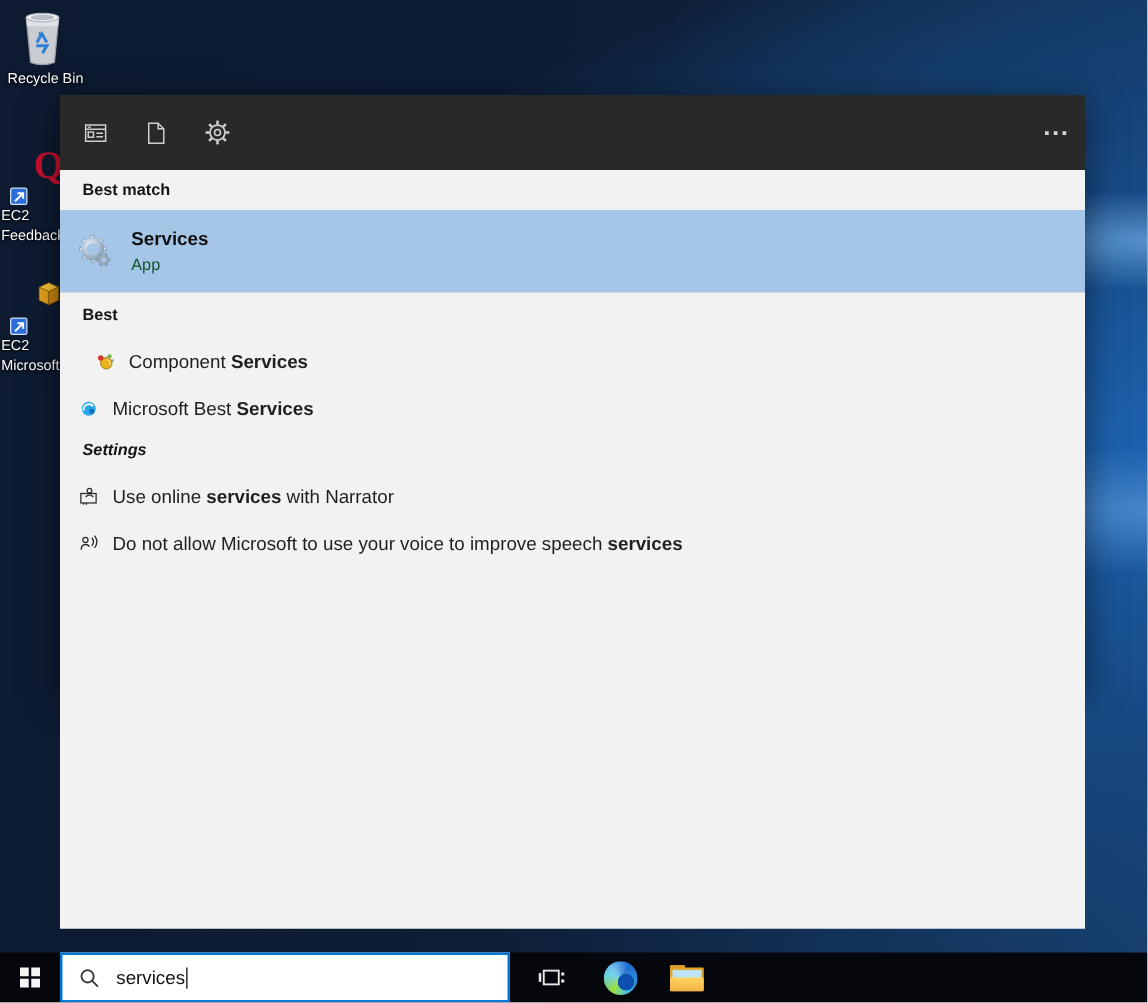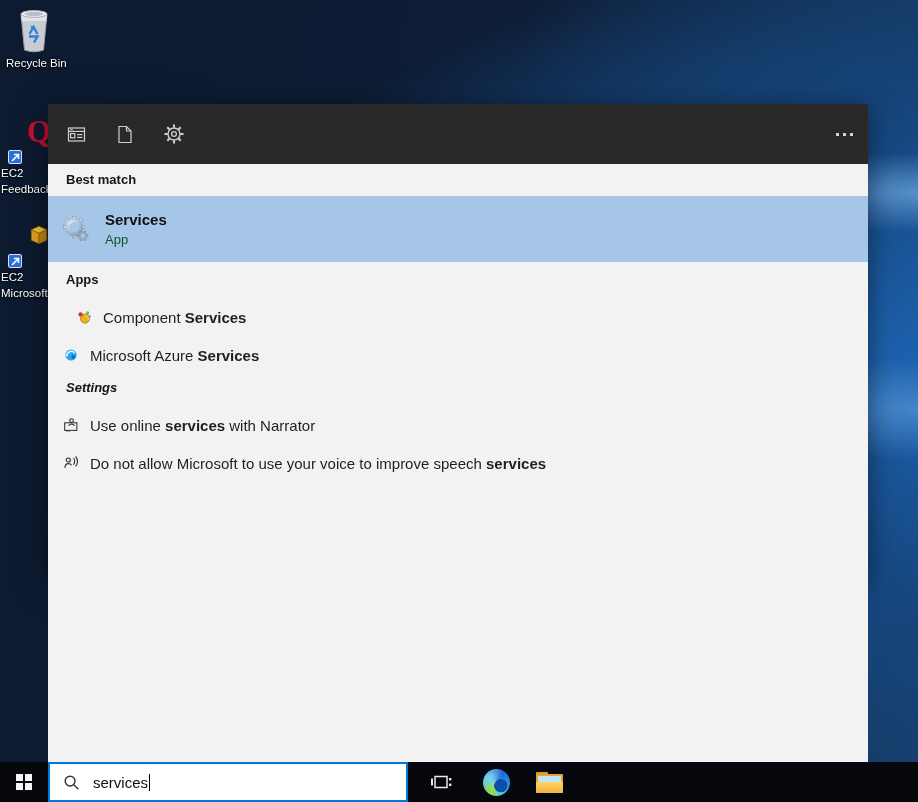--- a/index.html
+++ b/index.html
@@ -18,21 +18,21 @@
   .desktop-icon .glyph-box { width:48px; height:48px; margin:0 auto; position:relative; }
   .desktop-icon .label { font-size:11.5px; line-height:1.35; margin-top:2px;
     text-shadow:0 1px 2px rgba(0,0,0,.95), 0 0 3px rgba(0,0,0,.7); }
   .shortcut-badge { position:absolute; left:-1px; bottom:0; width:14px; height:14px;
     background:#2a6fdb; border:1px solid #d6e0f0; border-radius:2px; display:flex;
     align-items:center; justify-content:center; }
   .q-glyph { position:absolute; left:18px; top:0; font-family:"Liberation Serif","DejaVu Serif",serif;
     font-size:31px; font-weight:700; color:#c8102e; line-height:1; }
 
   
-  .search-panel { position:absolute; left:48px; top:104px; width:820px; height:479px;
+  .search-panel { position:absolute; left:48px; top:76px; width:820px; height:479px;
     box-shadow:0 4px 26px rgba(0,0,0,.5); }
   .panel-header { height:60px; background:#29292a; display:flex; align-items:center;
     padding-left:18px; position:relative; }
   .filter-btn { width:20px; height:20px; margin-right:29px; display:flex;
     align-items:center; justify-content:center; cursor:pointer; }
   .more-btn { position:absolute; right:15px; top:0; height:60px; display:flex;
     align-items:center; gap:4px; cursor:pointer; }
   .more-btn i { display:block; width:3px; height:3px; background:#d4d4d4; }
   .panel-body { position:relative; background:#f2f2f2; height:607px; color:#1f1f1f; }
   .section-label { position:absolute; left:18px; font-size:13px; font-weight:700; color:#151515; }
@@ -206,21 +206,21 @@
             <rect x="18.6" y="14.6" width="2" height="2.2" transform="rotate(330 19.8 19.8)"></rect>
           </g>
           <circle cx="19.8" cy="19.8" r="3.4" fill="none" stroke="#93a7ba" stroke-width="2.4"></circle>
         </svg>
         <div>
           <div class="best-title">Services</div>
           <div class="best-sub">App</div>
         </div>
       </div>
 
-      <div class="section-label" style="top:108px;">Apps</div>
+      <div class="section-label" style="top:108px;">Best</div>
 
       <div class="result-row" style="top:134px;padding-left:28px;">
         <span class="row-icon">
           <svg width="15" height="15" viewBox="0 0 15 15">
             <circle cx="8" cy="8.6" r="4.6" fill="#e8b31a" stroke="#9a7410" stroke-width=".7"></circle>
             <path d="M8 5.6 a3.4 3.4 0 0 1 3.2 4.4" fill="none" stroke="#fbe08a" stroke-width="1"></path>
             <circle cx="3.6" cy="4.4" r="2.2" fill="#d03a2b"></circle>
             <circle cx="10.6" cy="3" r="1.7" fill="#7ab648"></circle>
             <circle cx="13" cy="6.4" r="1.1" fill="#8f9aa6"></circle>
           </svg>
@@ -229,21 +229,21 @@
       </div>
 
       <div class="result-row" style="top:172px;">
         <span class="row-icon">
           <svg width="14" height="14" viewBox="0 0 14 14">
             <circle cx="7" cy="7" r="5.6" fill="#28a8ea"></circle>
             <path d="M3 8.4 a4.3 4.3 0 0 1 7.6 -3.4" fill="none" stroke="#e8f6ff" stroke-width="1.6"></path>
             <circle cx="9.4" cy="9" r="2" fill="#0c6fb8"></circle>
           </svg>
         </span>
-        <span><span>Microsoft Azure </span><span class="bold-seg">Services</span><span></span></span>
+        <span><span>Microsoft Best </span><span class="bold-seg">Services</span><span></span></span>
       </div>
 
       <div class="section-label" style="top:216px;font-style:italic;">Settings</div>
 
       <div class="result-row" style="top:242px;">
         <span class="row-icon">
           <svg width="19" height="19" viewBox="0 0 19 19" fill="none" stroke="#2b2b2b" stroke-width="1.2">
             <rect x="2" y="6.3" width="14.5" height="9"></rect>
             <circle cx="10.2" cy="3.6" r="2.2" fill="#f2f2f2"></circle>
             <path d="M6.6 9.6 Q10.2 5.6 13.8 9.6" fill="#f2f2f2"></path>

